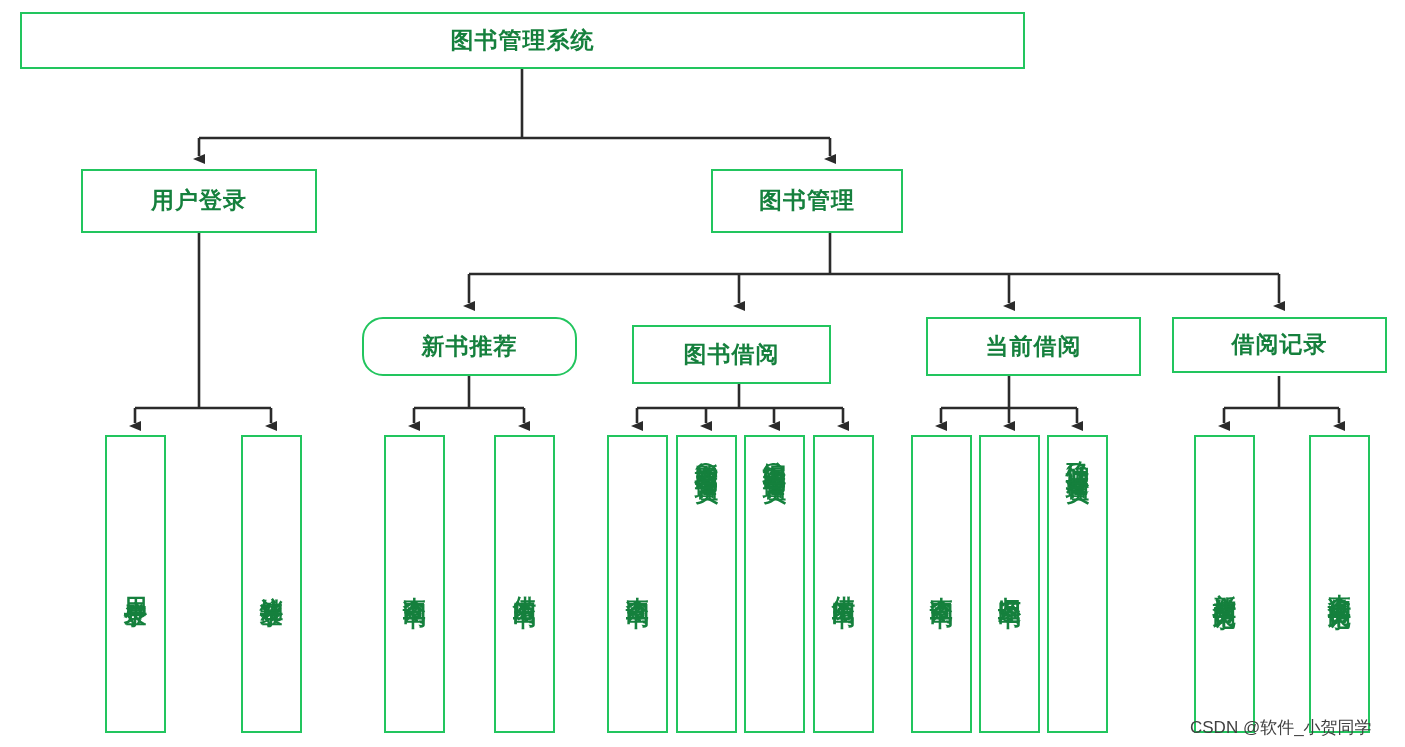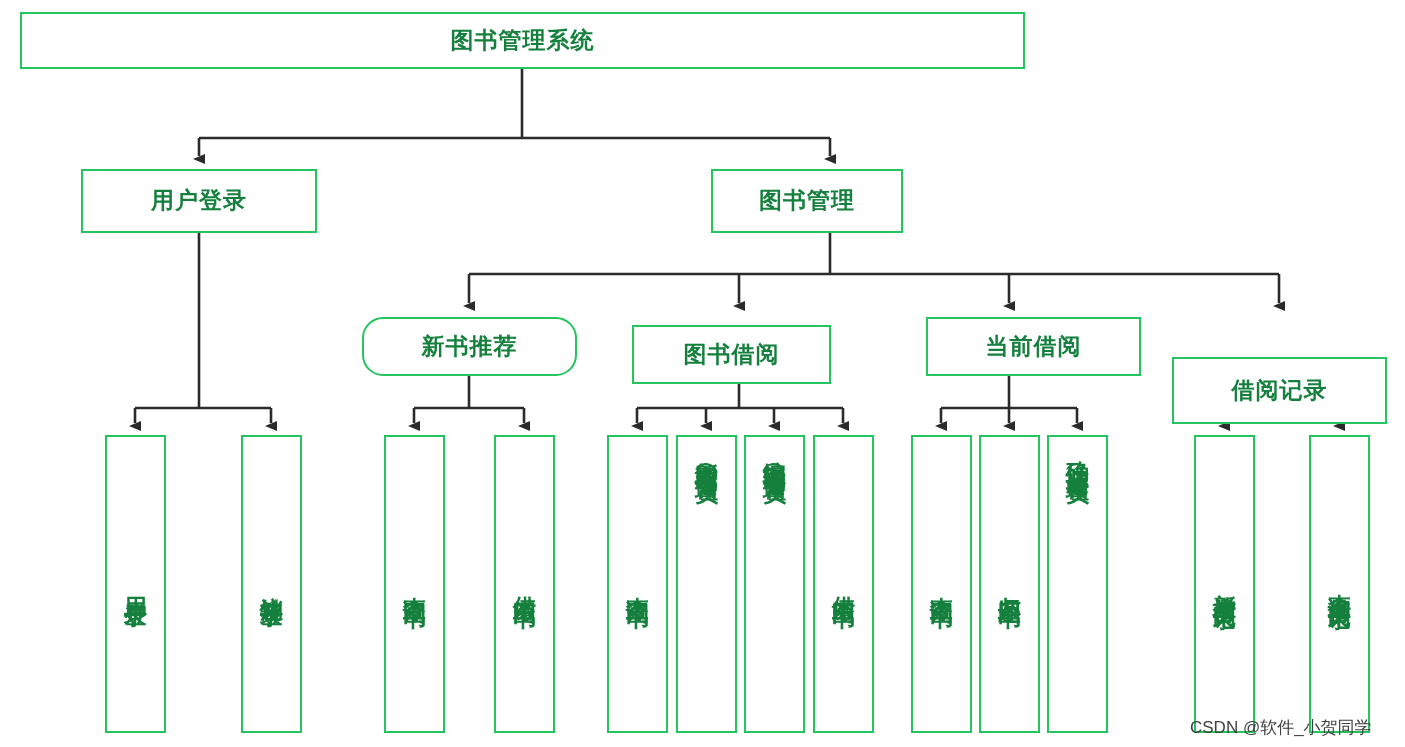--- a/index.html
+++ b/index.html
@@ -148,21 +148,21 @@
 
   <div class="node horiz" style="left:362px; top:317px; width:215px; height:59px;border-radius:21px;">
     <span class="label">新书推荐</span>
   </div>
   <div class="node horiz" style="left:632px; top:317px; width:199px; height:59px;margin-top:8px;">
     <span class="label">图书借阅</span>
   </div>
   <div class="node horiz" style="left:902px; top:317px; width:215px; height:59px;margin-left:24px;">
     <span class="label">当前借阅</span>
   </div>
-  <div class="node horiz" style="left:1172px; top:317px; width:215px; height:67px;margin-top:40px;">
+  <div class="node horiz" style="left:1172px; top:317px; width:215px; height:56px;">
     <span class="label">借阅记录</span>
   </div>
 
   <div class="node vert mid" style="left:105px; top:435px; width:61px; height:298px;">
     <span class="label">用户登录</span>
   </div>
   <div class="node vert mid" style="left:241px; top:435px; width:61px; height:298px;">
     <span class="label">注销登录</span>
   </div>
 

